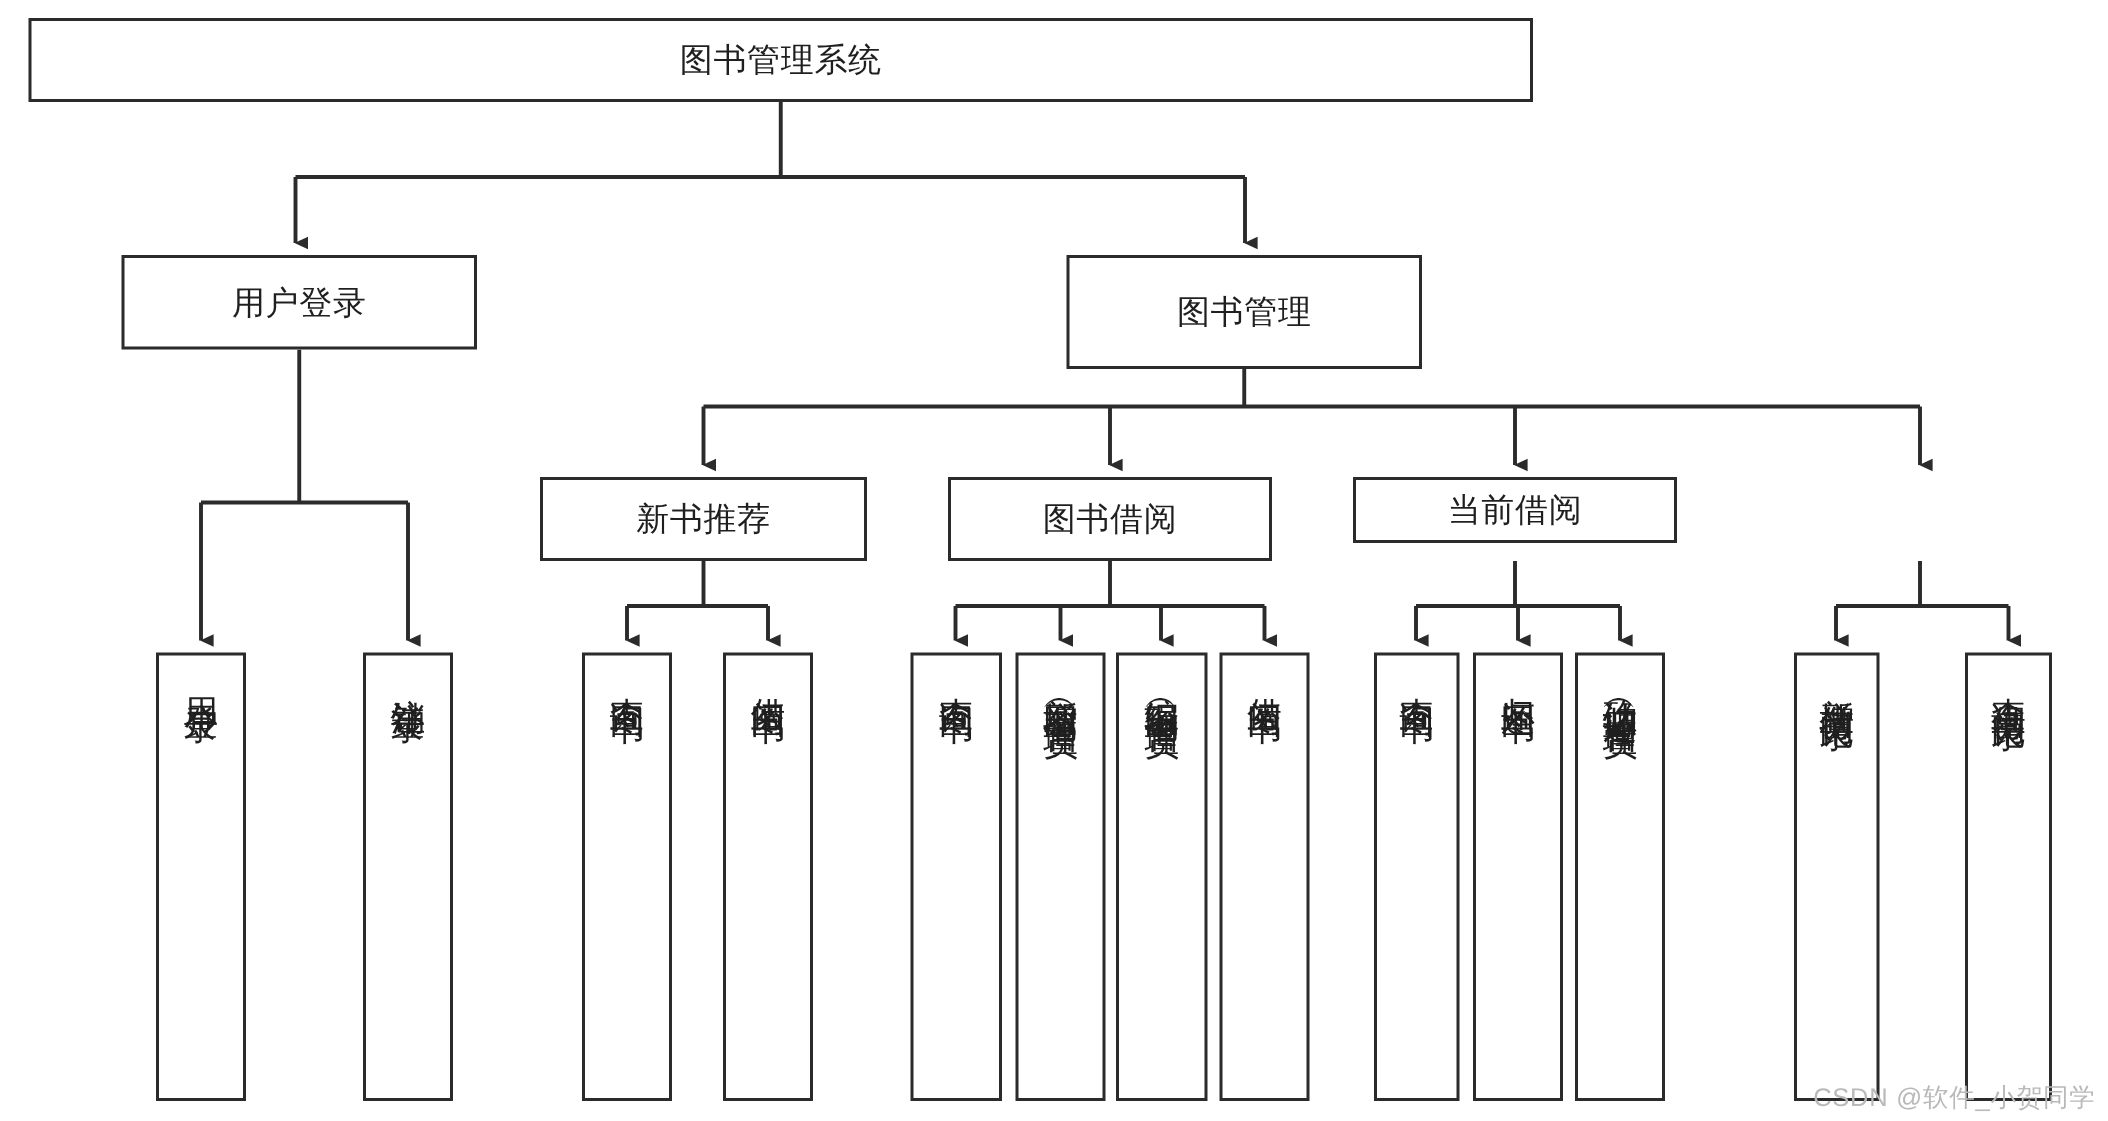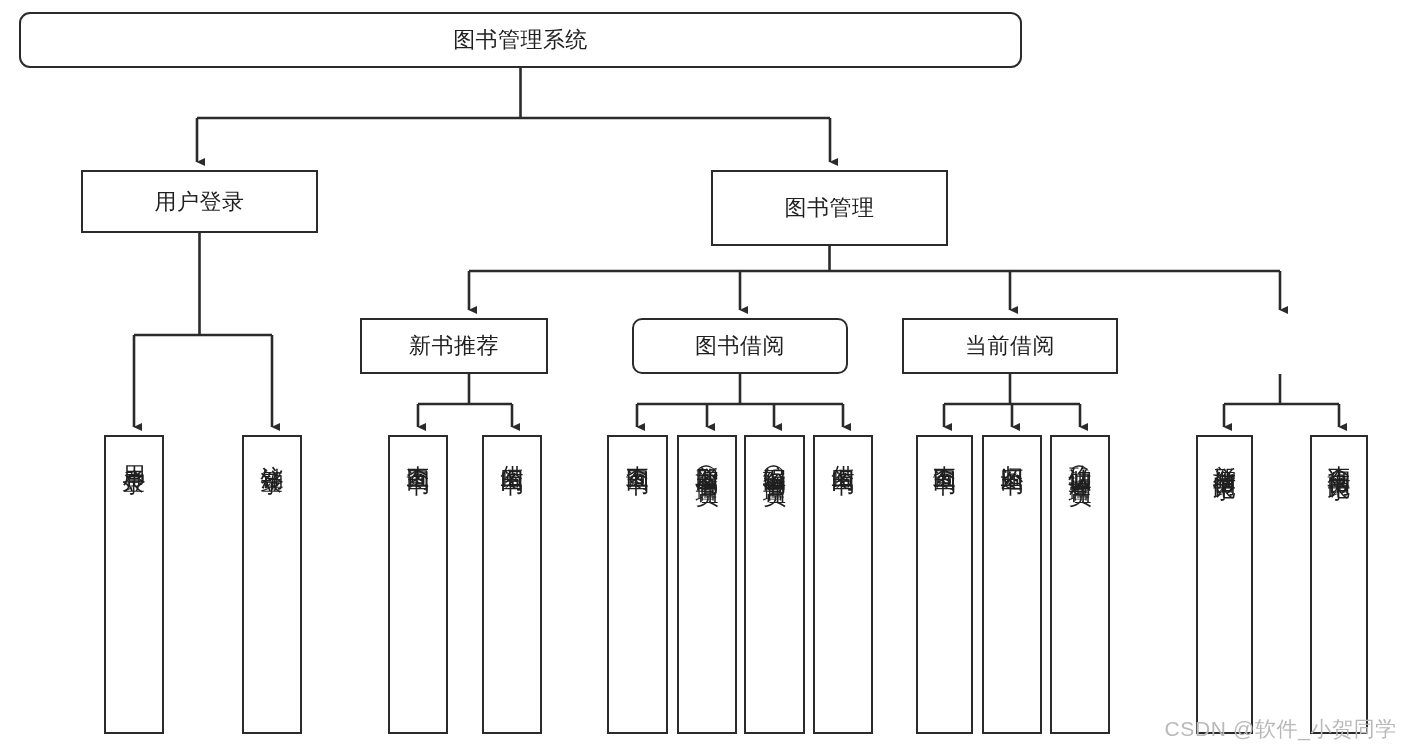--- a/index.html
+++ b/index.html
@@ -63,21 +63,21 @@
     font-size: 23px;
     line-height: 1.0;
     letter-spacing: 0.12em;
     white-space: nowrap;
     max-height: 278px;
   }
   .watermark {
     position: absolute;
     right: 8px;
     bottom: 4px;
-    font-size: 21px;
+    font-size: 17px;
     color: #b9b9b9;
     letter-spacing: 0.03em;
     white-space: nowrap;
     user-select: none;
   }
 </style>
 </head>
 <body>
 
 <div id="diagram-root">
@@ -137,38 +137,38 @@
     </g>
 
     <g stroke="#2b2b2b" stroke-width="2.6" fill="none">
       <path d="M1280,374 L1280,404"></path>
       <path d="M1224,404 L1339,404"></path>
       <path d="M1224,404 L1224,427" marker-end="url(#arrowhead)"></path>
       <path d="M1339,404 L1339,427" marker-end="url(#arrowhead)"></path>
     </g>
   </svg>
 
-  <div class="node root horizontal" id="node-root" style="left: 19px; top: 12px; width: 1003px; height: 56px; border-radius: 11px;">
+  <div class="node root horizontal" id="node-root" style="left: 19px; top: 12px; width: 1003px; height: 56px;">
     <span class="node-label">图书管理系统</span>
   </div>
 
   <div class="node horizontal" id="node-l1-0" style="left: 81px; top: 170px; width: 237px; height: 63px;">
     <span class="node-label">用户登录</span>
   </div>
   <div class="node horizontal" id="node-l1-1" style="left: 711px; top: 170px; width: 237px; height: 76px;">
     <span class="node-label">图书管理</span>
   </div>
 
-  <div class="node horizontal" id="node-l2-0" style="left: 360px; top: 318px; width: 188px; height: 56px;">
+  <div class="node horizontal" id="node-l2-0" style="left: 360px; top: 318px; width: 218px; height: 56px;">
     <span class="node-label">新书推荐</span>
   </div>
-  <div class="node horizontal" id="node-l2-1" style="left: 632px; top: 318px; width: 216px; height: 56px; border-radius: 10px;">
+  <div class="node horizontal" id="node-l2-1" style="left: 632px; top: 318px; width: 216px; height: 56px;">
     <span class="node-label">图书借阅</span>
   </div>
-  <div class="node horizontal" id="node-l2-2" style="left: 902px; top: 318px; width: 216px; height: 56px;">
+  <div class="node horizontal" id="node-l2-2" style="left: 902px; top: 318px; width: 216px; height: 44px;">
     <span class="node-label">当前借阅</span>
   </div>
 
   <div class="node vertical" id="node-leaf-0" style="left: 104px; top: 435px; width: 60px; height: 299px;">
     <span class="node-label">用户登录</span>
   </div>
   <div class="node vertical" id="node-leaf-1" style="left: 242px; top: 435px; width: 60px; height: 299px;">
     <span class="node-label">注销登录</span>
   </div>
   <div class="node vertical" id="node-leaf-2" style="left: 388px; top: 435px; width: 60px; height: 299px;">

